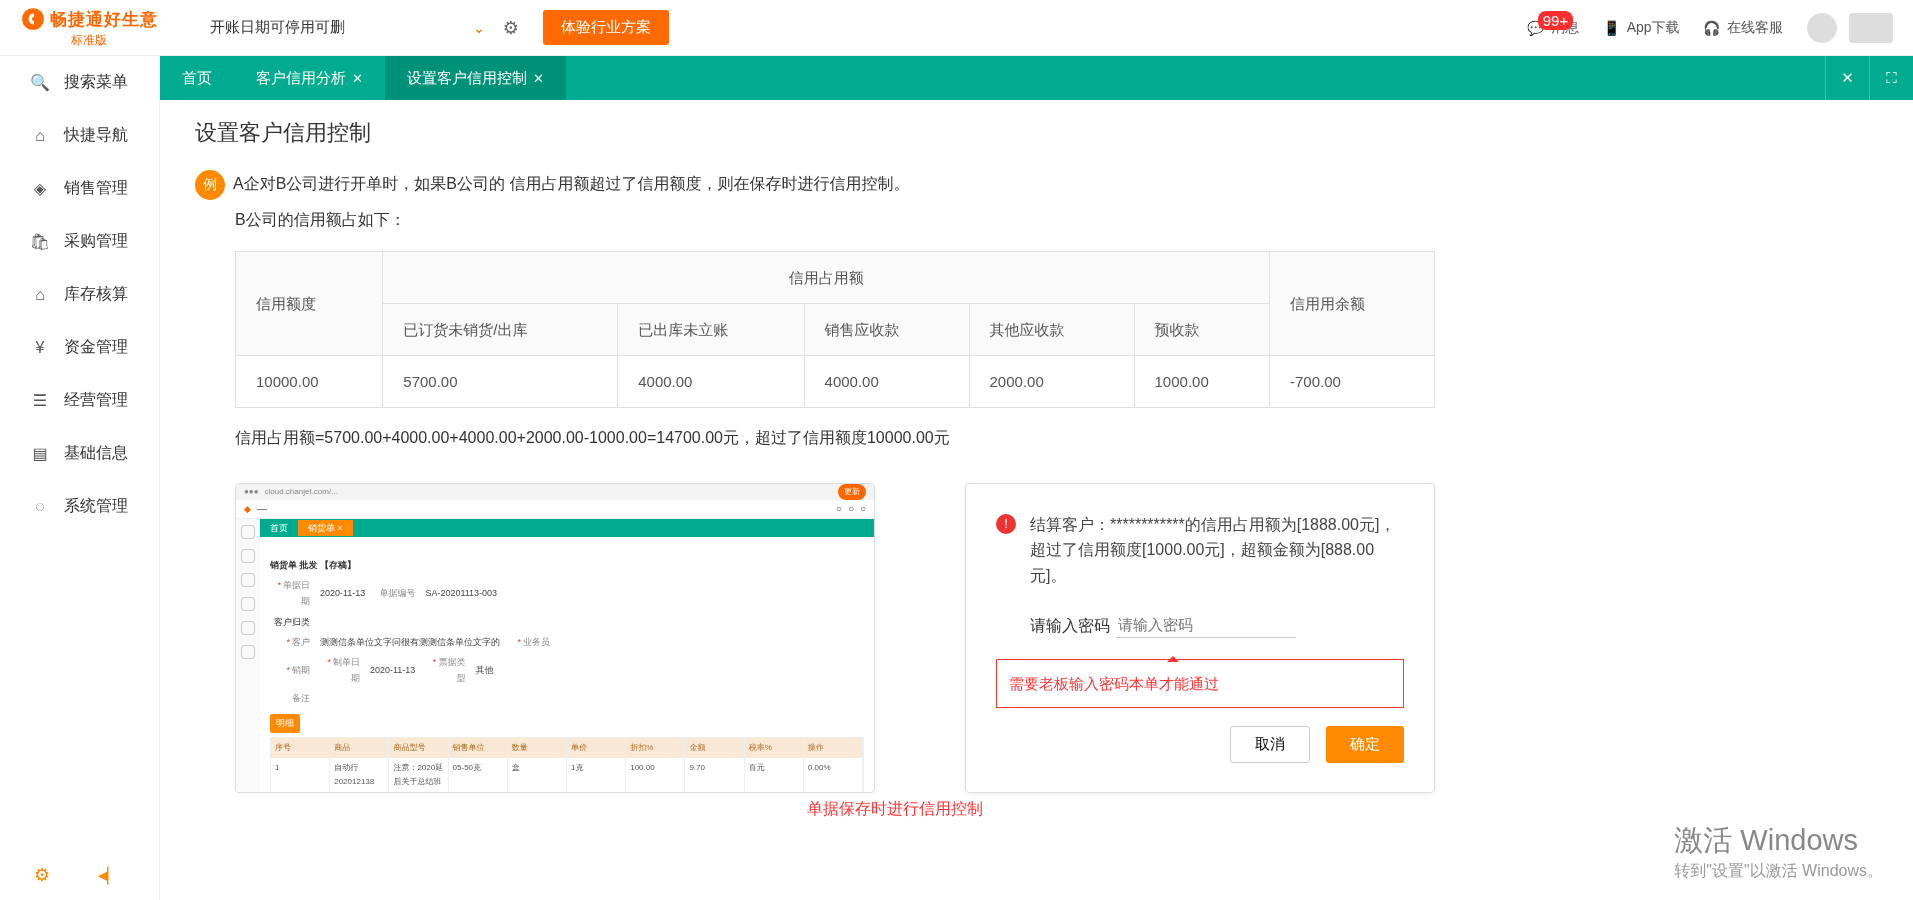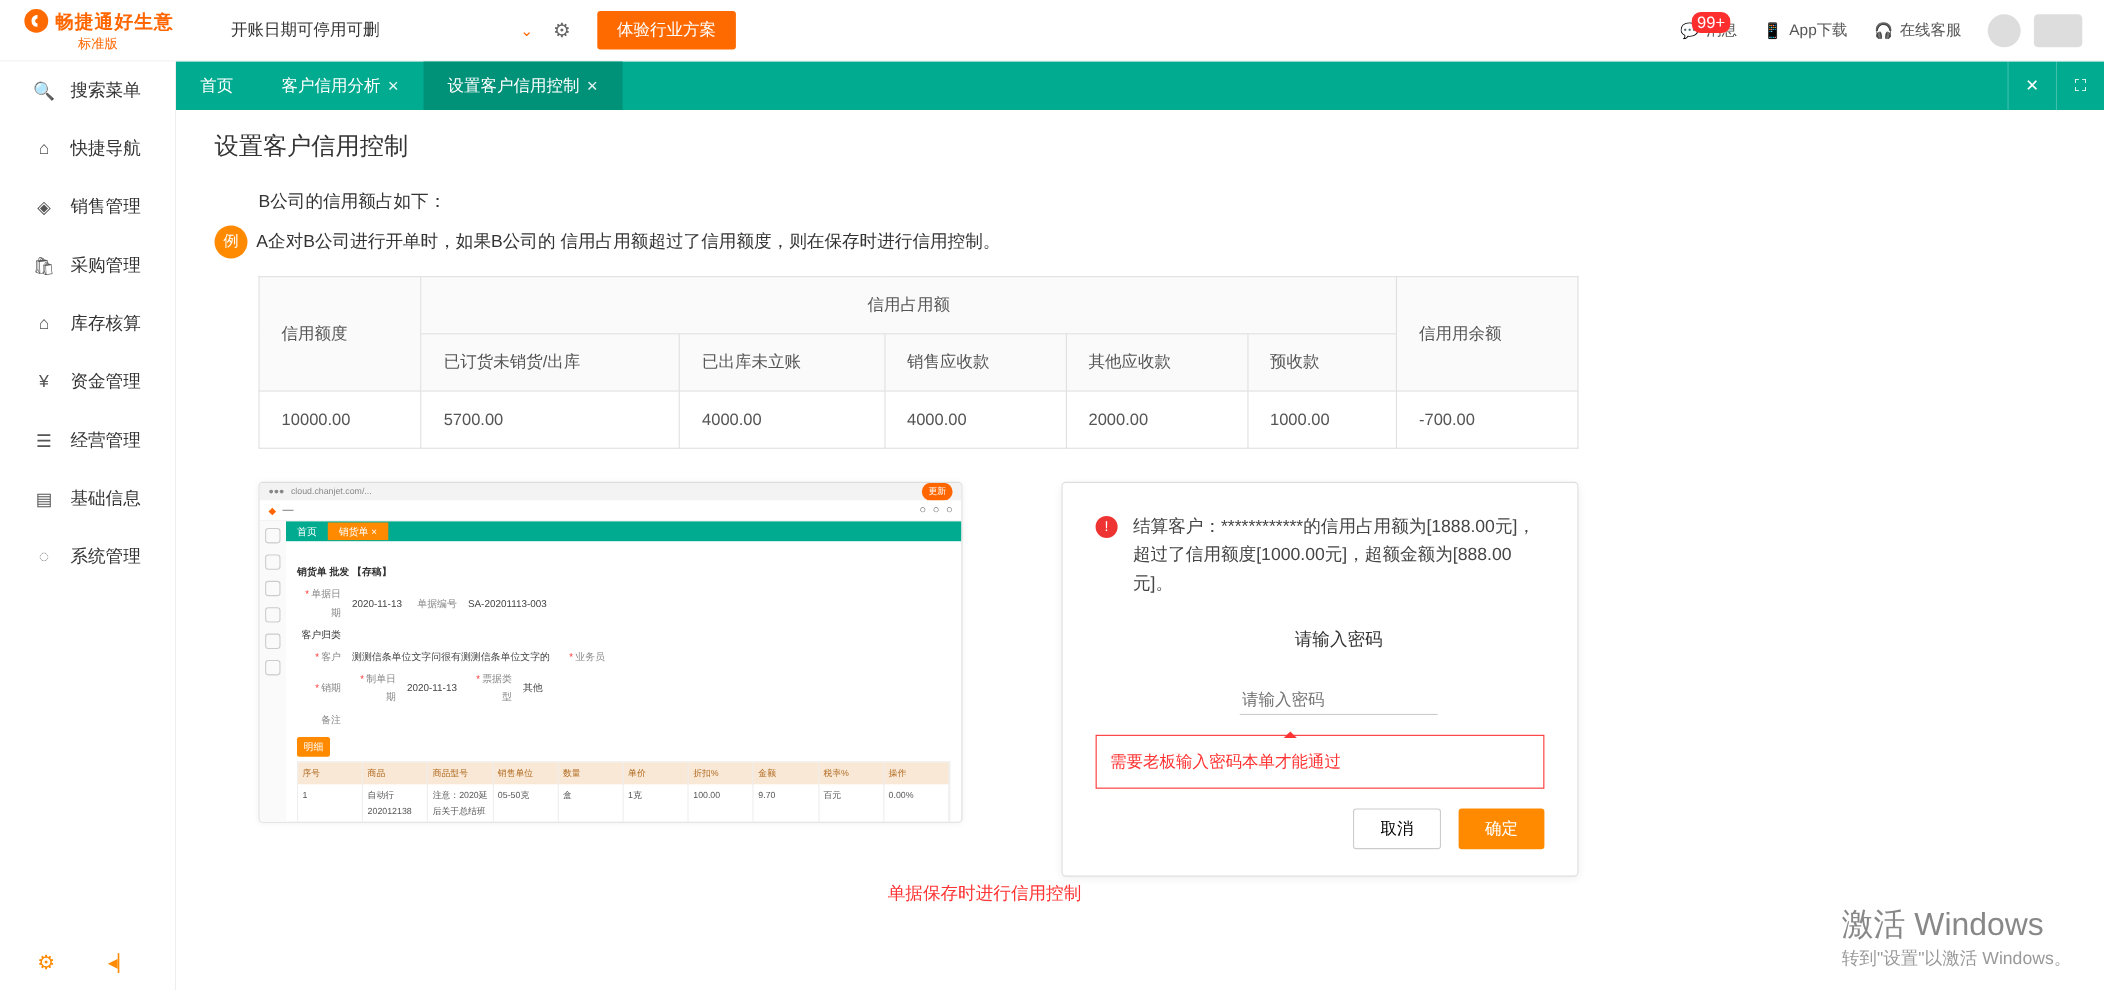--- a/index.html
+++ b/index.html
@@ -97,21 +97,21 @@
   .il-table .hrow .cell { color:#b06a20; }
 
   
   .illus-right {
     width:470px; border:1px solid #ddd; border-radius:4px; padding:28px 30px 24px 30px;
     box-shadow:0 2px 8px rgba(0,0,0,.06); font-size:16px; color:#333; position:relative;
   }
   .dlg-row { display:flex; gap:14px;}
   .warn-ico { width:20px; height:20px; background:#e33; border-radius:50%; color:#fff; display:flex; align-items:center; justify-content:center; font-size:13px; flex:0 0 20px; margin-top:2px;}
   .dlg-text { line-height:1.6; color:#444;}
-  .dlg-input-row { display:flex; align-items:center; gap:28px; margin-top:24px; margin-left:34px;flex-direction:column;}
+  .dlg-input-row { display:flex; align-items:flex-start; gap:6px; margin-top:24px; margin-left:34px;}
   .dlg-input { border:none; border-bottom:1px solid #ccc; padding:4px 2px; font-size:15px; width:180px; color:#999;}
   .red-note {
     border:1px solid #f33; color:#f33; padding:10px 12px; font-size:15px; margin-top:18px;
     position:relative;
   }
   .red-note:after {
     content:""; position:absolute; top:-10px; left:170px;
     border:6px solid transparent; border-bottom-color:#f33;
   }
   .dlg-btns { display:flex; justify-content:flex-end; gap:16px; margin-top:18px;}
@@ -222,22 +222,22 @@
         </div>
       <div class="tabbar-spacer"></div>
       <div class="tab-ico">✕</div>
       <div class="tab-ico">⛶</div>
     </div>
 
     <div class="page">
       <div class="page-title">设置客户信用控制</div>
 
       <div class="example">
+        <p><span class="example-badge">例</span><span>A企对B公司进行开单时，如果B公司的 信用占用额超过了信用额度，则在保存时进行信用控制。</span></p>
         <p>B公司的信用额占如下：</p>
-        <p><span class="example-badge">例</span><span>A企对B公司进行开单时，如果B公司的 信用占用额超过了信用额度，则在保存时进行信用控制。</span></p>
 
         <table class="credit-table">
           <tbody>
               <tr>
             <th rowspan="2">信用额度</th>
             <th colspan="5" style="text-align:center">信用占用额</th>
             <th rowspan="2">信用用余额</th>
           </tr>
           <tr>
             <th>已订货未销货/出库</th>
@@ -251,20 +251,21 @@
             <td>5700.00</td>
             <td>4000.00</td>
             <td>4000.00</td>
             <td>2000.00</td>
             <td>1000.00</td>
             <td class="neg">-700.00</td>
           </tr>
         </tbody>
           </table>
 
+        <p>信用占用额=5700.00+4000.00+4000.00+2000.00-1000.00=14700.00元，超过了信用额度10000.00元</p>
 
         <div class="illus-row">
 
           <div class="illus-left">
             <div class="il-addr">
                 <span>●●●</span>
                 <span>cloud.chanjet.com/...</span>
                 <span class="refresh">更新</span>
               </div>
             <div class="il-top">

